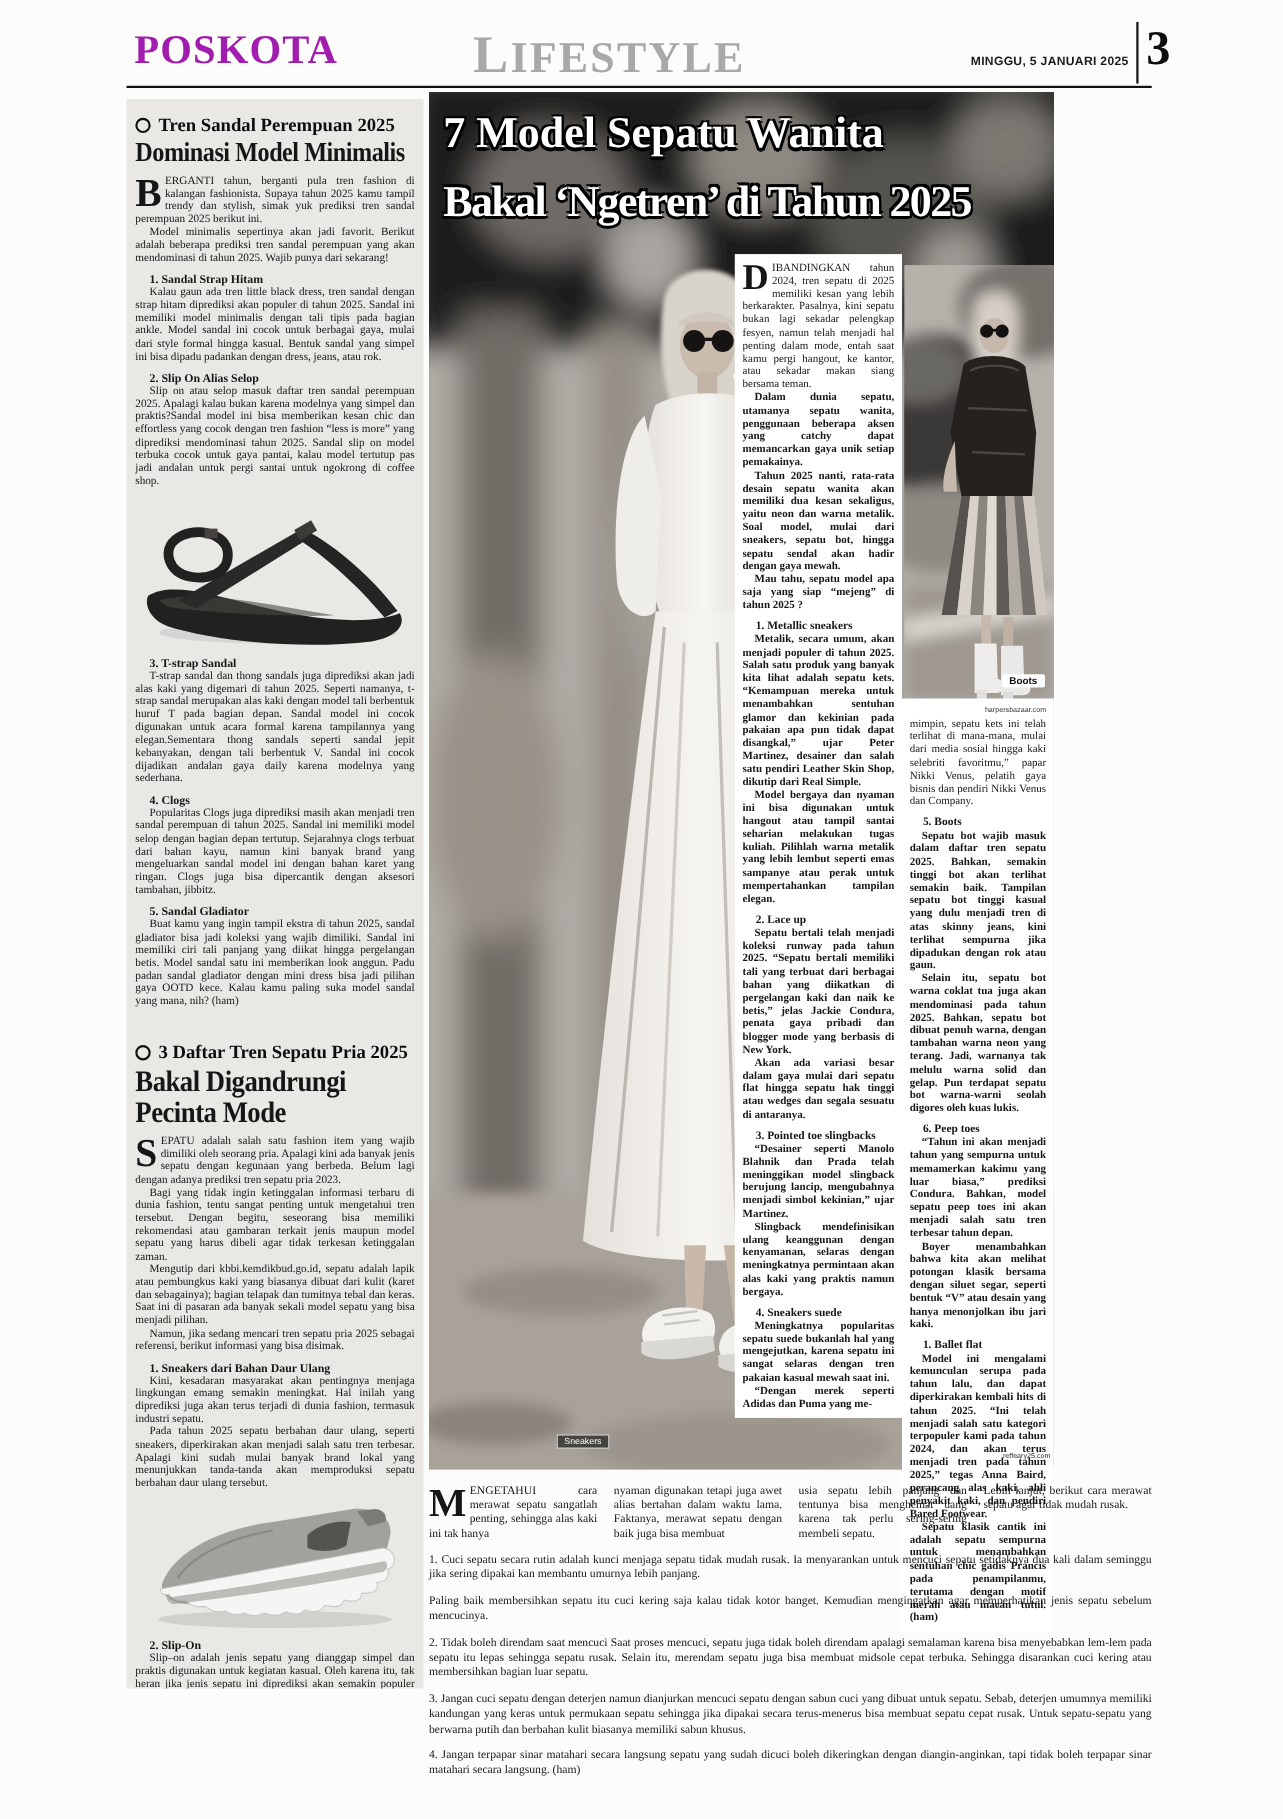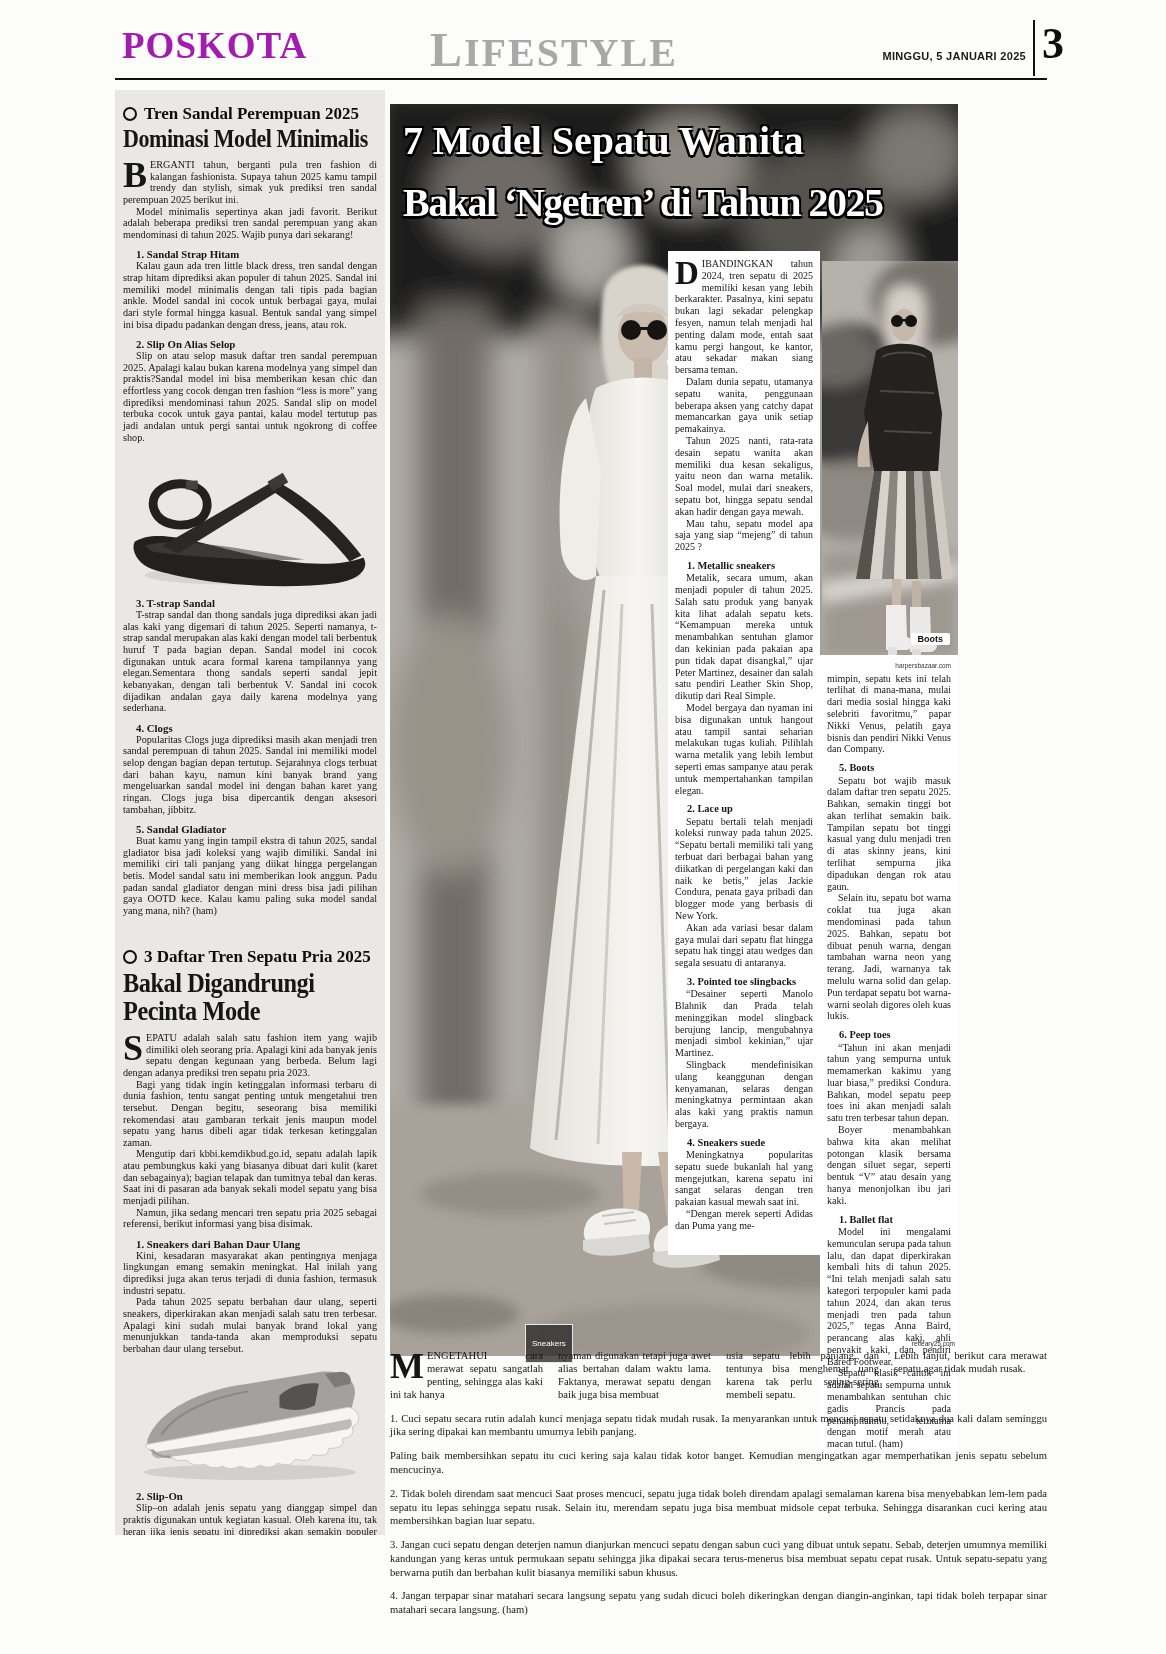--- a/index.html
+++ b/index.html
@@ -23,36 +23,36 @@
   .lhead2-wrap{margin:1px 0 7px;}
   .lbody p{font-size:10.2px;line-height:1.14;text-align:justify;margin:0;}
   .lbody p.ind{text-indent:13px;}
   .sec-h{font-size:10.8px;font-weight:bold;margin:8px 0 0 13px;}
   .dropcap{float:left;font-weight:bold;padding:2px 3px 0 0;line-height:.8;}
   .dcA{font-size:36px;}
   .art2{margin-top:30px;}
   .limg{display:block;margin:8px auto 2px;}
 
   
-  .feature{position:absolute;left:390px;top:104px;width:568px;height:1484px;}
+  .feature{position:absolute;left:390px;top:84px;width:568px;height:1484px;}
   .feature .photo-svg{position:absolute;left:0;top:0;}
   .fhead{position:absolute;left:13px;top:6px;color:#fff;font-weight:bold;font-size:40px;line-height:1.55;
          text-shadow:2px 2px 0 #000,-2px 2px 0 #000,2px -2px 0 #000,-2px -2px 0 #000,0 3px 0 #000;}
   .fhead .l2{letter-spacing:-1.5px;}
   .fcol{position:absolute;background:#ffffff;box-sizing:border-box;padding:7px 7px;font-size:10px;line-height:1.18;text-align:justify;}
   .fcol1{left:278px;top:147px;width:152px;min-height:1004px;}
   .fcol2{left:430px;top:551px;width:138px;min-height:676px;}
   .fcol p{margin:0;}
-  .fcol p.ind{text-indent:11px;}
+  .fcol p.ind{text-indent:11px;font-weight:bold;}
   .fsec-h{font-size:10.4px;font-weight:bold;margin:7px 0 0 12px;}
   .dcF{font-size:33px;}
   .photo-credit{font-family:"Liberation Sans",sans-serif;font-size:6.5px;color:#333;text-align:right;margin:0 0 3px;}
   .boots{position:absolute;left:432px;top:157px;width:136px;height:396px;}
   .boots-label{position:absolute;right:8px;bottom:12px;background:#fff;color:#0d0d0d;font-family:"Liberation Sans",sans-serif;font-weight:bold;font-size:9px;padding:1px 7px;border-radius:2px;}
-  .sneakers-label{position:absolute;left:116px;top:1220px;background:rgba(45,45,42,.8);color:#fff;font-family:"Liberation Sans",sans-serif;font-size:8px;padding:14px 6px;border:1px solid #e8e8e8;margin-left:19px;}
+  .sneakers-label{position:absolute;left:116px;top:1220px;background:rgba(45,45,42,.8);color:#fff;font-family:"Liberation Sans",sans-serif;font-size:8px;padding:1px 6px;border:1px solid #e8e8e8;}
   .main-credit{position:absolute;right:3px;top:1236px;font-family:"Liberation Sans",sans-serif;font-size:6.5px;color:#2e2c2a;}
 
   
   .care{position:absolute;left:390px;top:1350px;width:657px;}
   .care-banner{position:relative;width:470px;height:37px;background:linear-gradient(#e3e1df,#c7c4c1);box-shadow:5px 6px 0 #96938e;margin-bottom:13px;}
   .care-banner-text{font-size:22px;font-weight:bold;padding:5px 0 0 12px;letter-spacing:-.2px;transform:scaleX(.95);transform-origin:0 50%;white-space:nowrap;}
   .care-intro{display:flex;gap:15px;}
   .care-intro .icol{flex:1;font-size:10.6px;line-height:1.22;text-align:justify;}
   .dcC{font-size:36px;}
   .care-tips p{font-size:10.6px;line-height:1.3;margin:10px 0 0;text-align:justify;}

